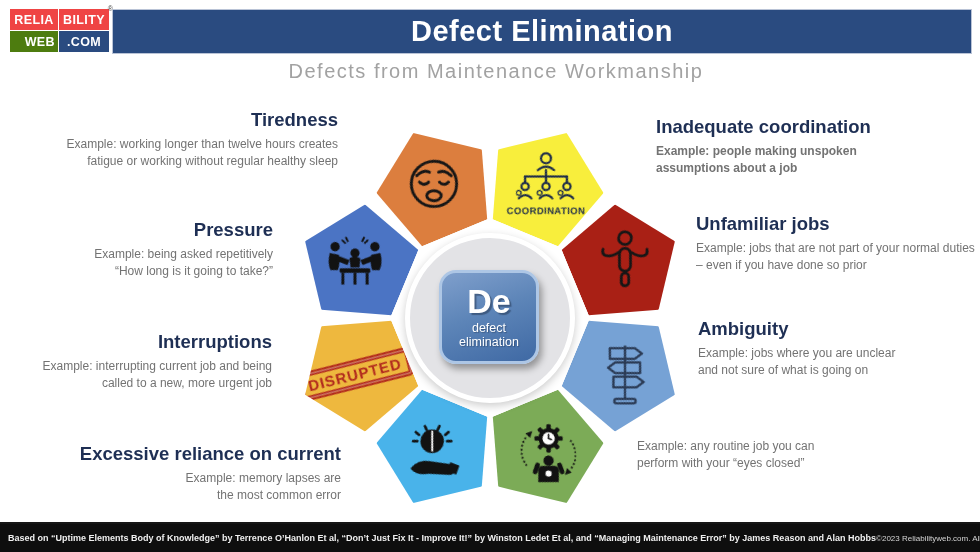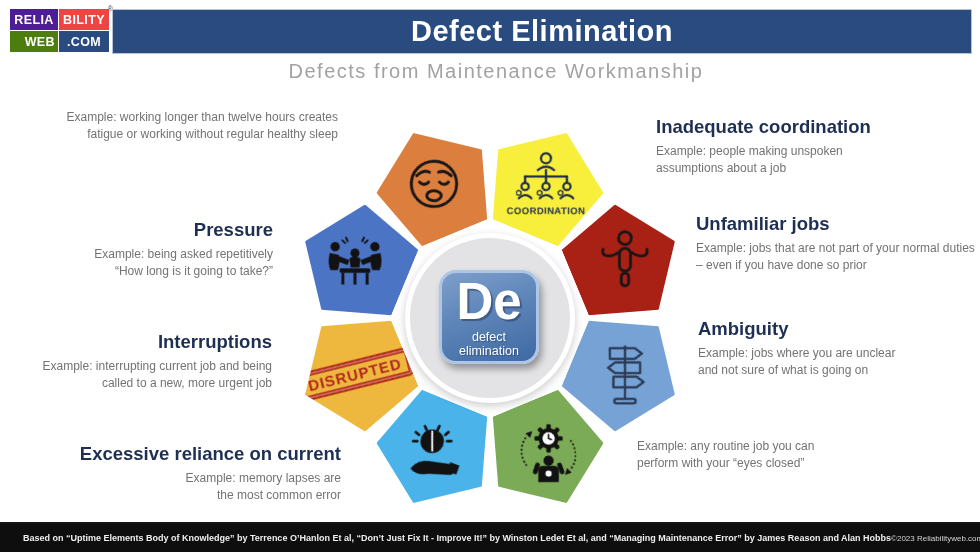--- a/index.html
+++ b/index.html
@@ -50,55 +50,55 @@
          transform:rotate(-14deg);}
 
   .hub-circle{position:absolute;left:405px;top:233px;width:160px;height:160px;
         background:#e3e3e6;border:5px solid #ffffff;border-radius:50%;
         box-shadow:0 3px 8px rgba(0,0,0,.2);}
   .hub-card{position:absolute;left:439px;top:270px;width:100px;height:94px;
         border-radius:17px;border:3px solid #adc6e5;box-sizing:border-box;
         background:linear-gradient(160deg,#7f9fcc 0%,#5d85b8 45%,#3f69a4 100%);
         box-shadow:3px 5px 7px rgba(0,0,0,.35);
         display:flex;flex-direction:column;align-items:center;justify-content:center;}
-  .hub-de{color:#fff;font-size:51px;font-weight:800;line-height:1;
+  .hub-de{color:#fff;font-size:34px;font-weight:800;line-height:1;
         text-shadow:2px 2px 1px rgba(25,40,65,.45);}
   .hub-sub{color:#fff;font-size:12.5px;line-height:1.1;text-align:center;width:84px;
         margin-top:4px;text-shadow:1px 1px 1px rgba(25,40,65,.4);}
 
   
   .lbl{position:absolute;}
   .lbl .t{font-size:18.5px;font-weight:800;color:#1e2f54;margin-bottom:5px;}
   .lbl .d{font-size:12px;color:#737373;line-height:1.45;}
   .lbl.right{text-align:right;}
   .lbl.right .d{margin-left:auto;}
   .lbl-tiredness{top:109px;right:642px;} .lbl-tiredness .d{max-width:295px;}
-  .lbl-coordination{top:116px;left:656px;} .lbl-coordination .d{max-width:220px;}
+  .lbl-coordination{top:116px;left:656px;} .lbl-coordination .d{max-width:220px;font-weight:bold;}
   .lbl-unfamiliar{top:213px;left:696px;} .lbl-unfamiliar .d{max-width:280px;}
   .lbl-ambiguity{top:318px;left:698px;} .lbl-ambiguity .d{max-width:220px;}
   .lbl-routine{top:438px;left:637px;} .lbl-routine .d{max-width:205px;}
   .lbl-memory{top:443px;right:639px;} .lbl-memory .d{max-width:170px;}
   .lbl-interruptions{top:331px;right:708px;} .lbl-interruptions .d{max-width:232px;}
   .lbl-pressure{top:219px;right:707px;} .lbl-pressure .d{max-width:208px;}
 
   
   .footer-black-line{position:absolute;left:0;right:0;bottom:27px;height:3px;background:#161616;}
   .footer-gray-stripe{position:absolute;left:0;right:0;bottom:22px;height:5px;background:#d7d7d7;}
   .footer-bar{position:absolute;left:0;right:0;bottom:0;height:28px;background:#0e0e0e;
-        display:flex;align-items:center;justify-content:space-between;padding:0 23px;box-sizing:border-box;}
+        display:flex;align-items:center;justify-content:space-between;padding:0 8px;box-sizing:border-box;}
   .footer-citation{color:#efefef;font-size:9px;font-weight:700;white-space:nowrap;}
   .footer-copyright{color:#d5d5d5;font-size:8px;white-space:nowrap;}
 </style>
 </head>
 <body>
 
 <div class="page">
 
   <div class="logo">
-    <div class="logo-cell" style="background: #4c1d95;">RELIA</div>
+    <div class="logo-cell" style="background: #ef4444;">RELIA</div>
     <div class="logo-cell" style="background: #ef4444;">BILITY</div>
     <div class="logo-cell web" style="background: #4d7c0f;">WEB</div>
     <div class="logo-cell" style="background: rgb(42, 75, 128);">.COM</div>
     <span class="logo-reg">®</span>
   </div>
 
   <div class="banner" style="background: rgb(42, 75, 128);">
     <div class="banner-title">Defect Elimination</div>
   </div>
   <div class="subtitle">Defects from Maintenance Workmanship</div>
@@ -250,20 +250,21 @@
     </div>
   </div>
 
   <div class="hub-circle"></div>
   <div class="hub-card">
     <div class="hub-de">De</div>
     <div class="hub-sub">defect elimination</div>
   </div>
 
   <div class="lbl right lbl-tiredness">
+    <div class="t">Tiredness</div>
     <div class="d">Example: working longer than twelve hours creates fatigue or working without regular healthy sleep</div>
   </div>
   <div class="lbl left lbl-coordination">
     <div class="t">Inadequate coordination</div>
     <div class="d">Example: people making unspoken assumptions about a job</div>
   </div>
   <div class="lbl left lbl-unfamiliar">
     <div class="t">Unfamiliar jobs</div>
     <div class="d">Example: jobs that are not part of your normal duties – even if you have done so prior</div>
   </div>

